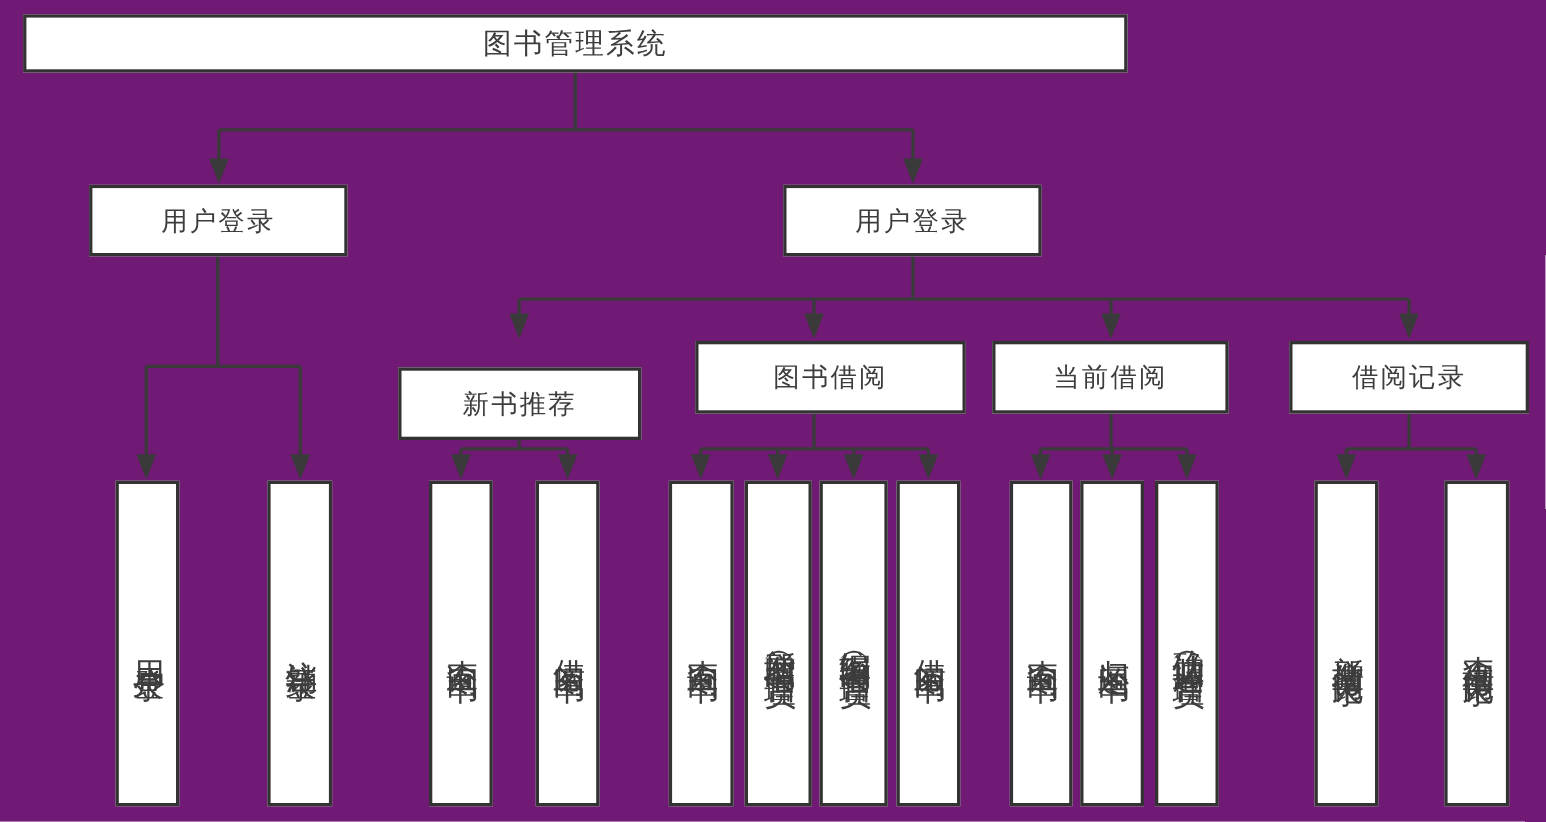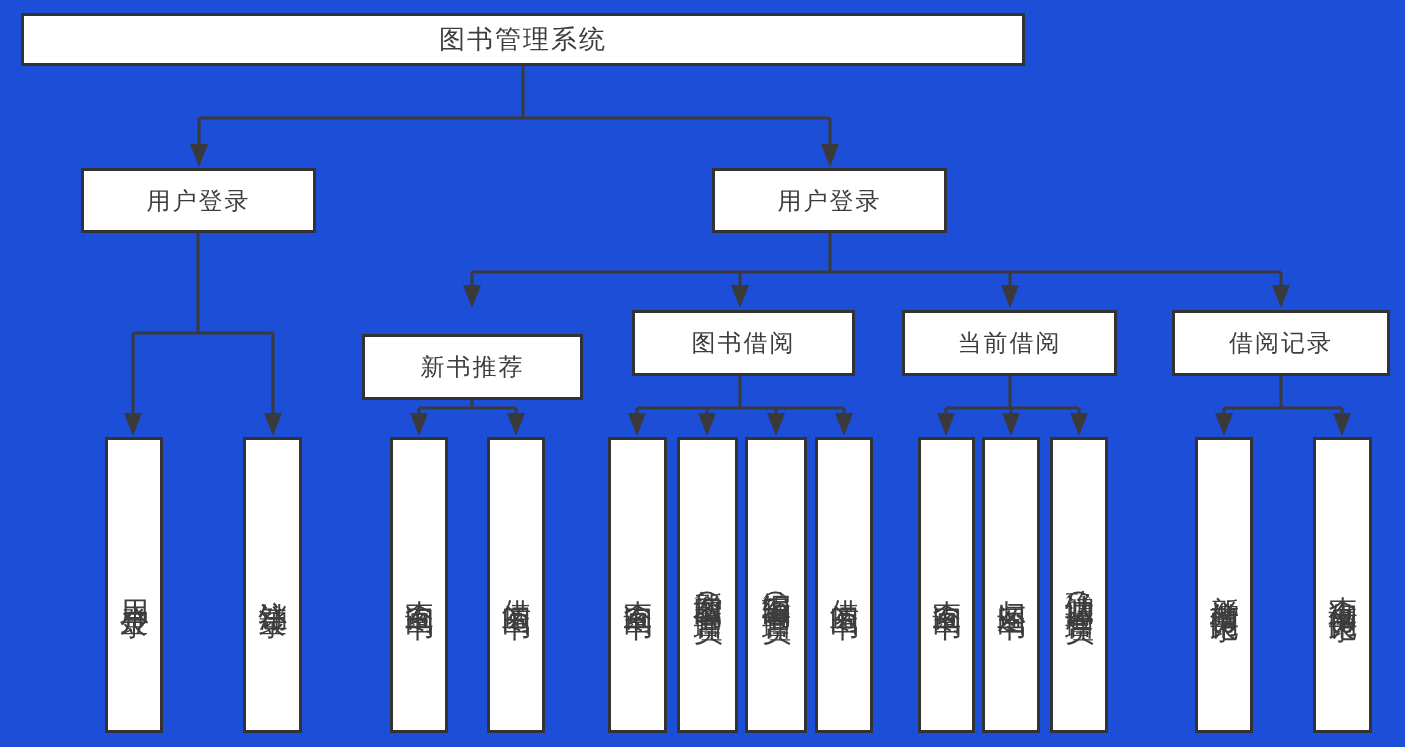--- a/index.html
+++ b/index.html
@@ -4,21 +4,21 @@
 <style>
   html, body {
     margin: 0;
     padding: 0;
     background: #ffffff;
   }
   .canvas {
     position: relative;
     width: 1405px;
     height: 747px;
-    background: #1d4ed8;
+    background: #701a75;
     font-family: "Liberation Sans", "DejaVu Sans", sans-serif;
     overflow: hidden;
   }
   .connectors {
     position: absolute;
     left: 0;
     top: 0;
     width: 1405px;
     height: 747px;
     pointer-events: none;
@@ -103,21 +103,21 @@
       <polygon points="1333,413 1351,413 1342,436"></polygon>
     </g>
   </svg>
 
   <div class="node root" style="left:21px; top:13px; width:1004px; height:53px;">图书管理系统</div>
 
   <div class="node" style="left:81px; top:168px; width:235px; height:65px;">用户登录</div>
   <div class="node" style="left:712px; top:168px; width:235px; height:65px;">用户登录</div>
 
   <div class="node" style="left:362px; top:310px; width:221px; height:66px;margin-top:24px;">新书推荐</div>
-  <div class="node" style="left:632px; top:310px; width:223px; height:66px;">图书借阅</div>
+  <div class="node" style="left:632px; top:310px; width:246px; height:66px;">图书借阅</div>
   <div class="node" style="left:902px; top:310px; width:215px; height:66px;">当前借阅</div>
   <div class="node" style="left:1172px; top:310px; width:218px; height:66px;">借阅记录</div>
 
   <div class="leaf" style="left:105px; top:437px; width:58px; height:296px;">用户登录</div>
   <div class="leaf" style="left:243px; top:437px; width:59px; height:296px;">注销登录</div>
 
   <div class="leaf" style="left:390px; top:437px; width:58px; height:296px;">查询图书</div>
   <div class="leaf" style="left:487px; top:437px; width:58px; height:296px;">借阅图书</div>
 
   <div class="leaf" style="left:608px; top:437px; width:59px; height:296px;">查询图书</div>

